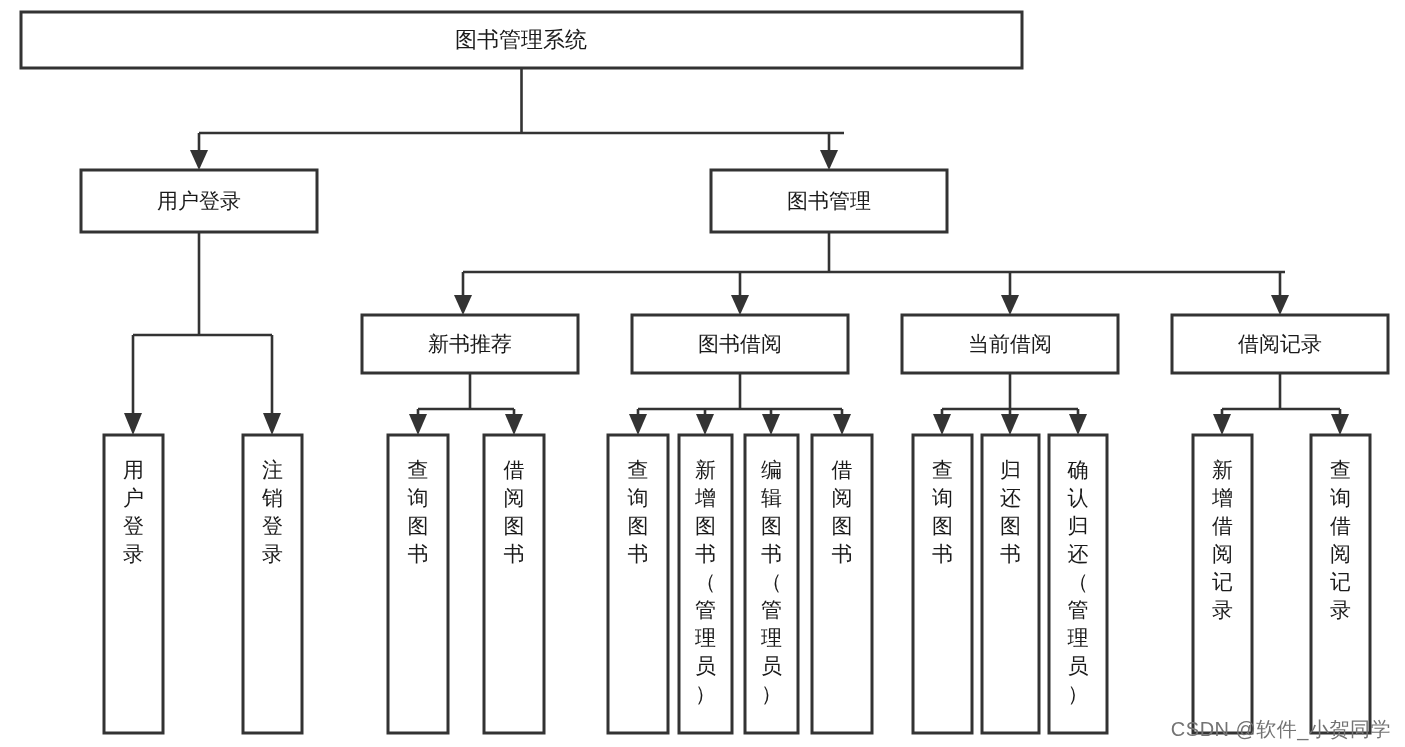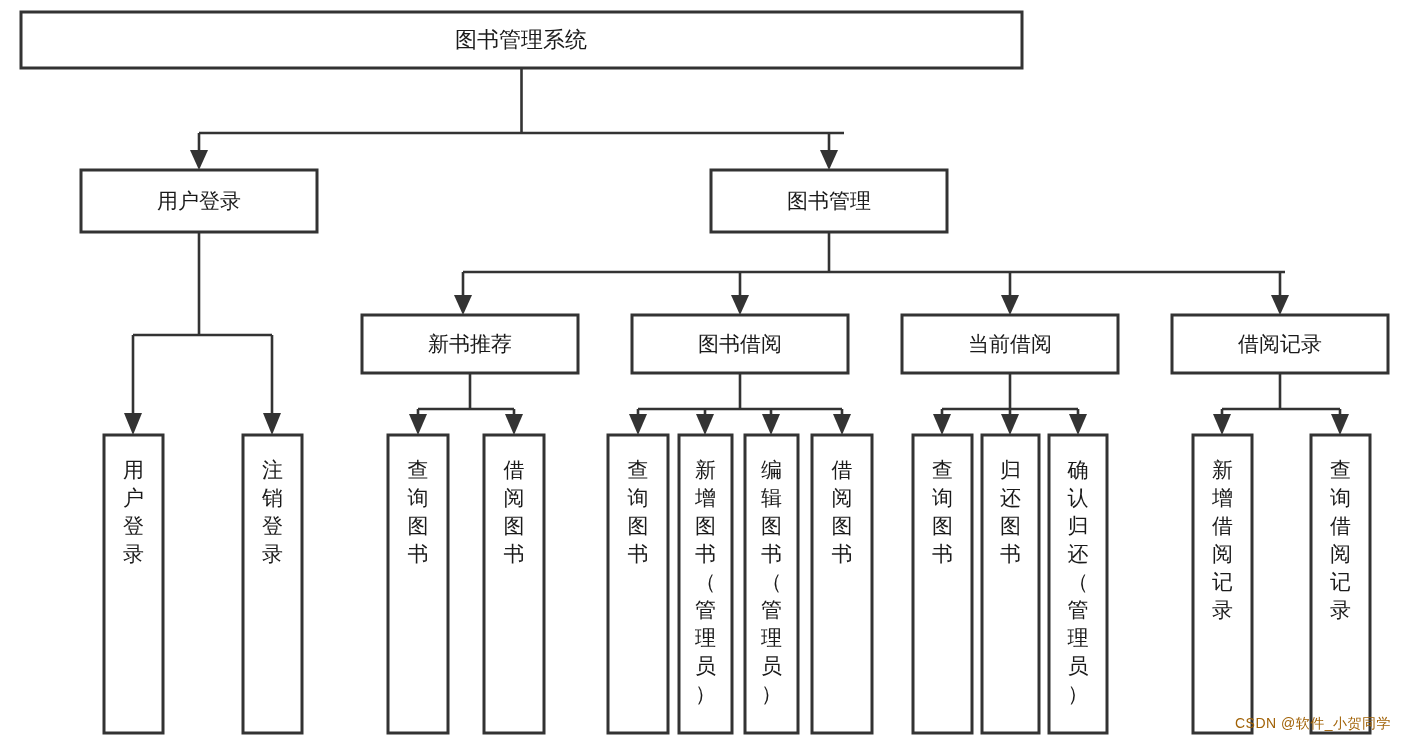--- a/index.html
+++ b/index.html
@@ -52,24 +52,24 @@
     stroke-width: 2.6;
     fill: none;
   }
   .arrow-head {
     fill: #333333;
     stroke: none;
   }
   .watermark {
     position: absolute;
     right: 14px;
-    bottom: 14px;
-    font-family: "Liberation Sans", "DejaVu Sans", sans-serif;
-    font-size: 14px;
-    color: #a16207;
+    bottom: 4px;
+    font-family: "Liberation Sans", "DejaVu Sans", sans-serif;
+    font-size: 20px;
+    color: #737373;
     white-space: nowrap;
     letter-spacing: 0.5px;
     user-select: none;
   }
 </style>
 </head>
 <body>
 
 <div id="diagram-root">
   <svg class="diagram-canvas" viewBox="0 0 1405 747" xmlns="http://www.w3.org/2000/svg">

